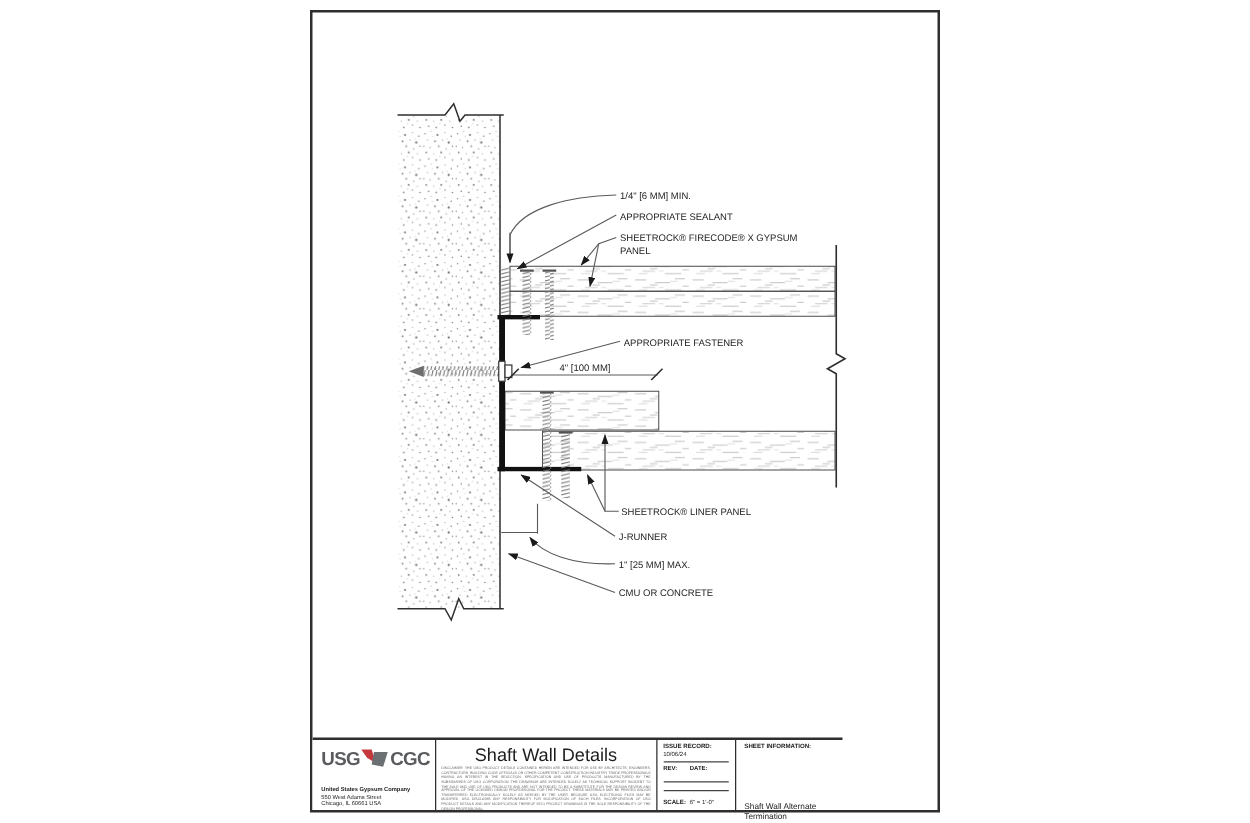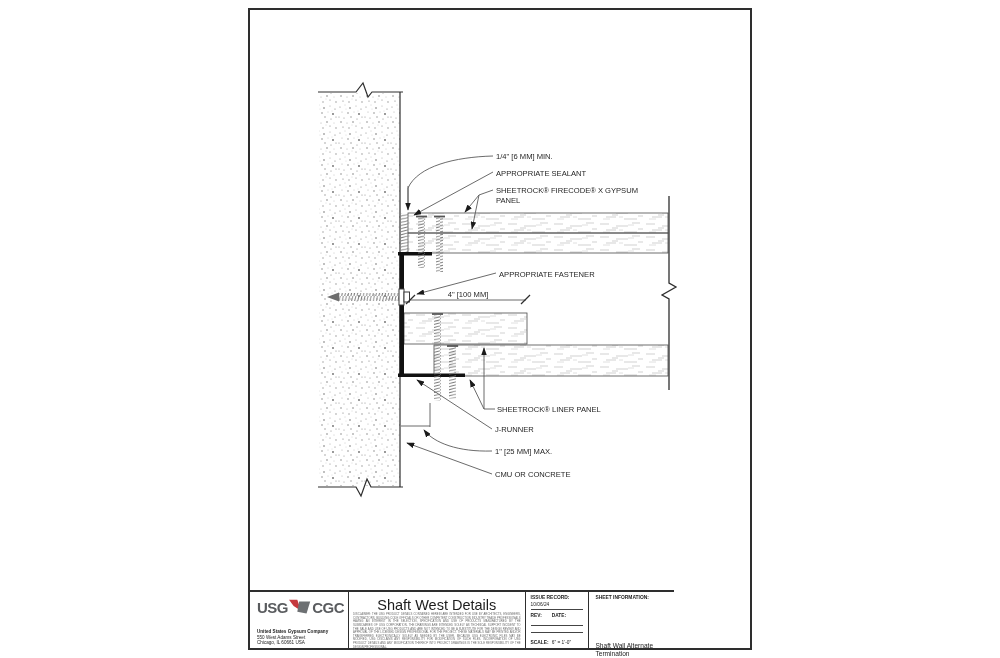--- a/index.html
+++ b/index.html
@@ -183,21 +183,21 @@
         <span class="logo-cgc">CGC</span>
       </div>
       <div class="addr">
         <div class="co">United States Gypsum Company</div>
         <div>550 West Adams Street</div>
         <div>Chicago, IL 60661 USA</div>
       </div>
     </div>
 
     <div class="tb-cell cell-title">
-      <div class="sheet-title">Shaft West Details</div>
+      <div class="sheet-title">Shaft Wall Details</div>
       <div class="disclaimer">DISCLAIMER: THE USG PRODUCT DETAILS CONTAINED HEREIN ARE INTENDED FOR USE BY ARCHITECTS, ENGINEERS, CONTRACTORS, BUILDING CODE OFFICIALS OR OTHER COMPETENT CONSTRUCTION INDUSTRY TRADE PROFESSIONALS HAVING AN INTEREST IN THE SELECTION, SPECIFICATION AND USE OF PRODUCTS MANUFACTURED BY THE SUBSIDIARIES OF USG CORPORATION. THE DRAWINGS ARE INTENDED SOLELY AS TECHNICAL SUPPORT INCIDENT TO THE SALE AND USE OF USG PRODUCTS AND ARE NOT INTENDED TO BE A SUBSTITUTE FOR THE DESIGN REVIEW AND APPROVAL OF THE LICENSED DESIGN PROFESSIONAL FOR THE PROJECT. THESE MATERIALS MAY BE PRINTED AND/OR TRANSFERRED ELECTRONICALLY SOLELY AS NEEDED BY THE USER. BECAUSE USG ELECTRONIC FILES MAY BE MODIFIED, USG DISCLAIMS ANY RESPONSIBILITY FOR MODIFICATION OF SUCH FILES. INCORPORATION OF USG PRODUCT DETAILS AND ANY MODIFICATION THEREOF INTO PROJECT DRAWINGS IS THE SOLE RESPONSIBILITY OF THE DESIGN PROFESSIONAL.</div>
     </div>
 
     <div class="tb-cell cell-issue">
       <div class="lbl">ISSUE RECORD:</div>
       <div class="val">10/06/24</div>
       <div class="rule"></div>
       <div class="revdate">
         <span>REV:</span>
         <span>DATE:</span>

